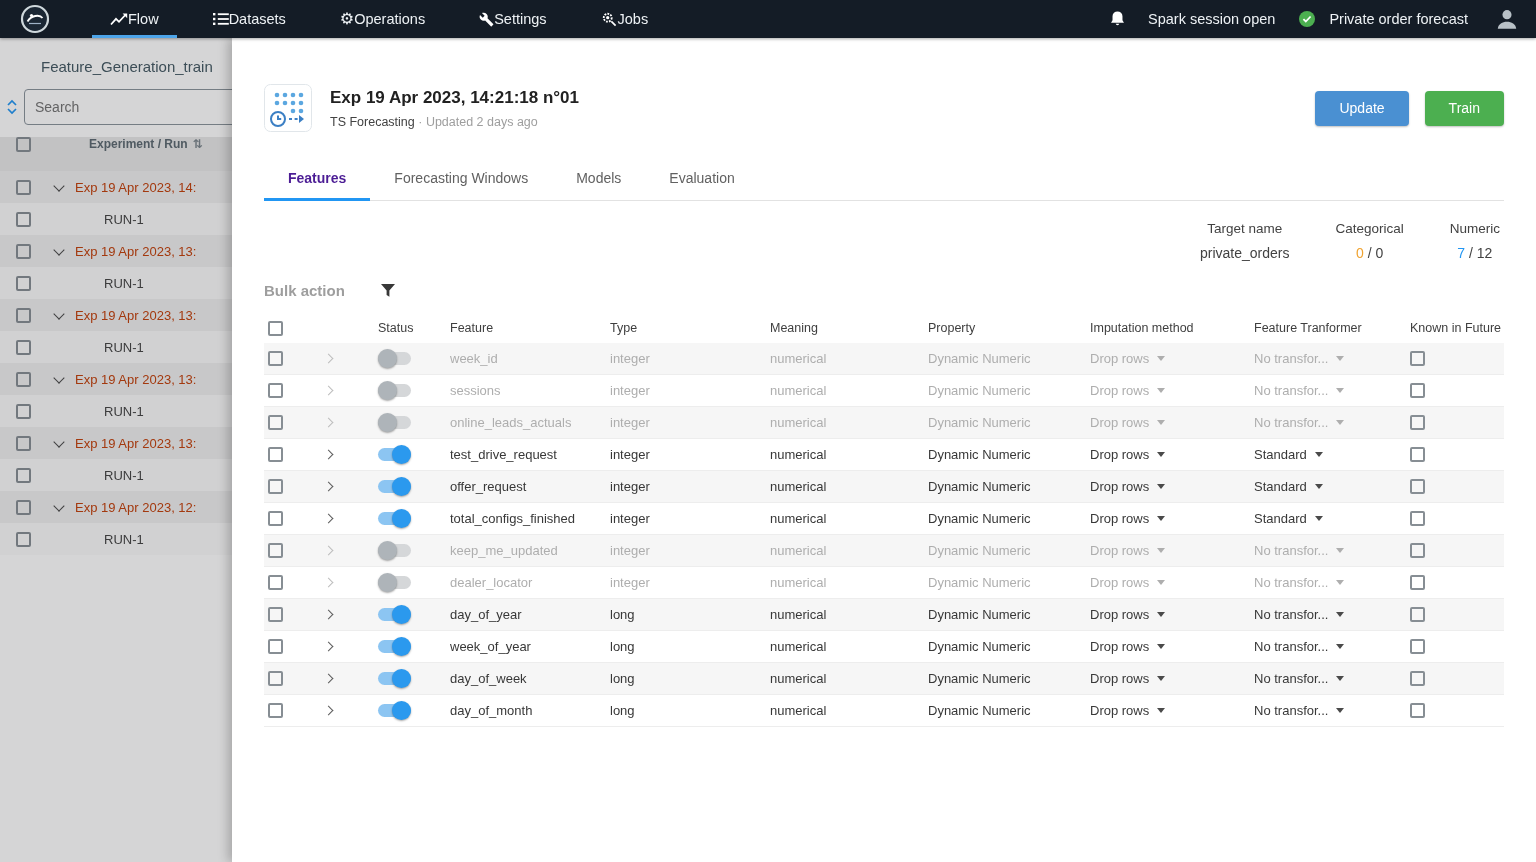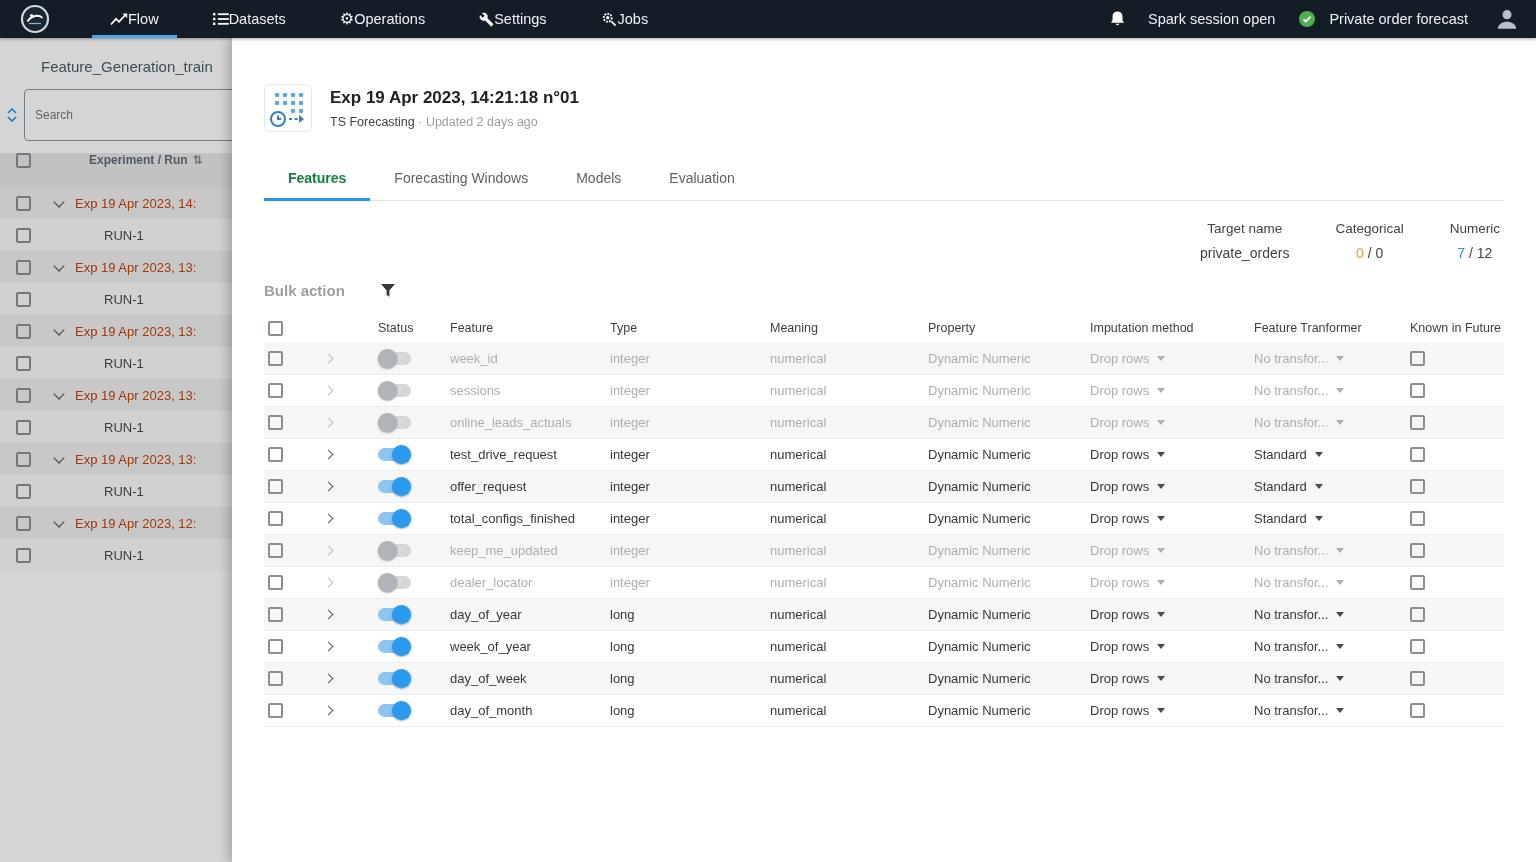--- a/index.html
+++ b/index.html
@@ -23,21 +23,21 @@
 
   
   .layout{display:flex;height:824px;position:relative}
 
   
   .sidebar{width:232px;flex:none;background:#fff;position:relative;overflow:hidden}
   .sidebar-overlay{position:absolute;inset:0;background:rgba(20,22,25,.18);z-index:5;pointer-events:none}
   .sb-title{margin:20px 6px 6px 41px;font-size:15px;color:#455a64;white-space:nowrap;overflow:hidden}
   .search-row{display:flex;align-items:center;margin:14px 0 12px 4px}
   .collapse-icon{flex:none;display:flex;margin-right:4px;cursor:pointer}
-  .search-input{flex:1;height:52px;border:1px solid #8a949c;border-radius:4px;background:#fff;padding:12px 10px;font-size:12px;color:#333;outline:none;min-width:0;margin-right:-8px}
+  .search-input{flex:1;height:36px;border:1px solid #8a949c;border-radius:4px;background:#fff;padding:12px 10px;font-size:14px;color:#333;outline:none;min-width:0;margin-right:-8px}
   .search-input::placeholder{color:#757575}
   .sb-header{display:flex;align-items:flex-start;height:34px;background:#e8e8e8;font-size:12px;font-weight:bold;color:#5d6a72}
   .sb-header .cb{margin-left:16px}
   .sb-header-label{margin-left:58px;white-space:nowrap}
   .sort{margin-left:5px;font-size:12px;color:#7c868d;cursor:pointer}
   .s-row{display:flex;align-items:center;height:32px;font-size:13px;white-space:nowrap;cursor:pointer}
   .s-row .cb{flex:none;margin-left:16px}
   .chev-down{flex:none;width:8px;height:8px;border-right:1.6px solid #4a4a4a;border-bottom:1.6px solid #4a4a4a;transform:rotate(45deg);margin-left:24px;margin-top:-3px}
   .s-label{margin-left:12px;overflow:hidden}
   .exp-row{background:#f0f0f0;font-weight:normal;color:#c2410c}
@@ -51,21 +51,21 @@
   .panel-title{font-size:17px;font-weight:bold;color:#212121;margin-bottom:7px}
   .panel-sub{font-size:12.5px;color:#9e9e9e}
   .sub-bold{color:#424242;font-weight:normal}
   .header-buttons{margin-left:auto;display:flex;gap:16px}
   .btn{height:35px;padding:0 24px;border:none;border-radius:4px;font-size:14px;color:#fff;cursor:pointer;box-shadow:0 1px 2px rgba(0,0,0,.25)}
   .btn-update{background:#4a90d2}
   .btn-train{background:#4caf50}
 
   .tabs{display:flex;border-bottom:1px solid #e2e2e2;margin-top:24px}
   .tab{padding:14px 24px;font-size:14px;color:#616161;position:relative;cursor:pointer;white-space:nowrap}
-  .tab.active{color:#15803d;font-weight:bold}
+  .tab.active{color:#4c1d95;font-weight:bold}
   .tab.active::after{content:"";position:absolute;left:0;right:0;bottom:-1px;height:3px;background:#2196f3}
 
   .stats-row{display:flex;justify-content:flex-end;gap:46px;margin:20px 4px 6px 0}
   .stat{text-align:center}
   .stat-label{font-size:13.5px;color:#424242;margin-bottom:9px}
   .stat-value{font-size:14px;color:#424242}
   .amber{color:#f0a330}
   .blue{color:#2196f3}
 
   .bulk-row{display:flex;align-items:center;gap:35px;height:46px;margin-top:4px}
@@ -278,20 +278,24 @@
         <path d="M25 35h11" stroke="#3b7fc4" stroke-width="2" stroke-dasharray="3 2.6"></path>
         <path d="M35 31l5 4-5 4z" fill="#3b7fc4"></path>
       </svg>
       <div>
         <div class="panel-title">Exp 19 Apr 2023, 14:21:18 n°01</div>
         <div class="panel-sub">
           <span class="sub-bold">TS Forecasting</span>
           <span>· Updated 2 days ago</span>
         </div>
       </div>
+      <div class="header-buttons">
+        <button class="btn btn-update">Update</button>
+        <button class="btn btn-train">Train</button>
+      </div>
     </div>
 
     <div class="tabs">
       <div class="tab active">Features</div>
       <div class="tab">Forecasting Windows</div>
       <div class="tab">Models</div>
       <div class="tab">Evaluation</div>
     </div>
 
     <div class="stats-row">

